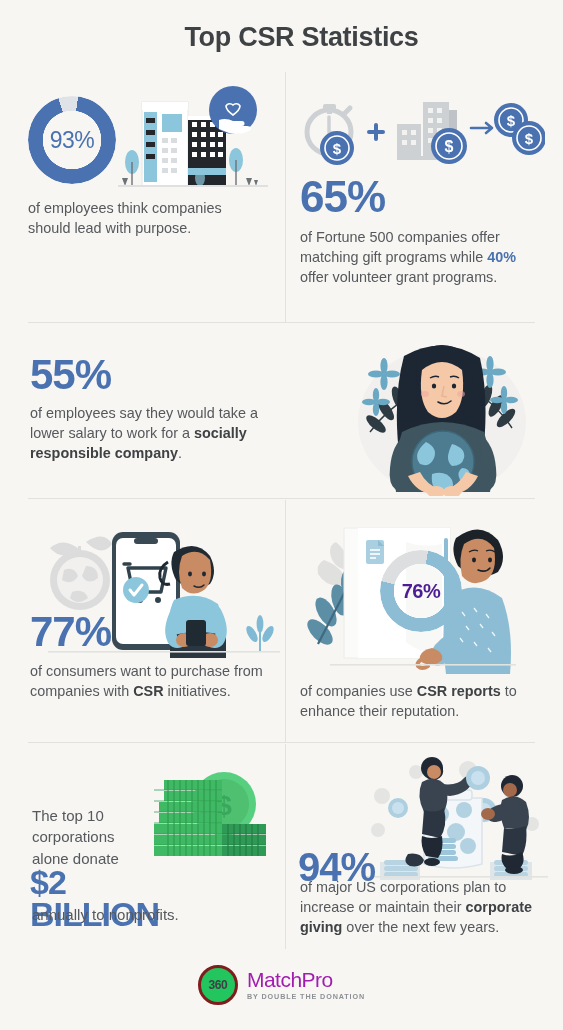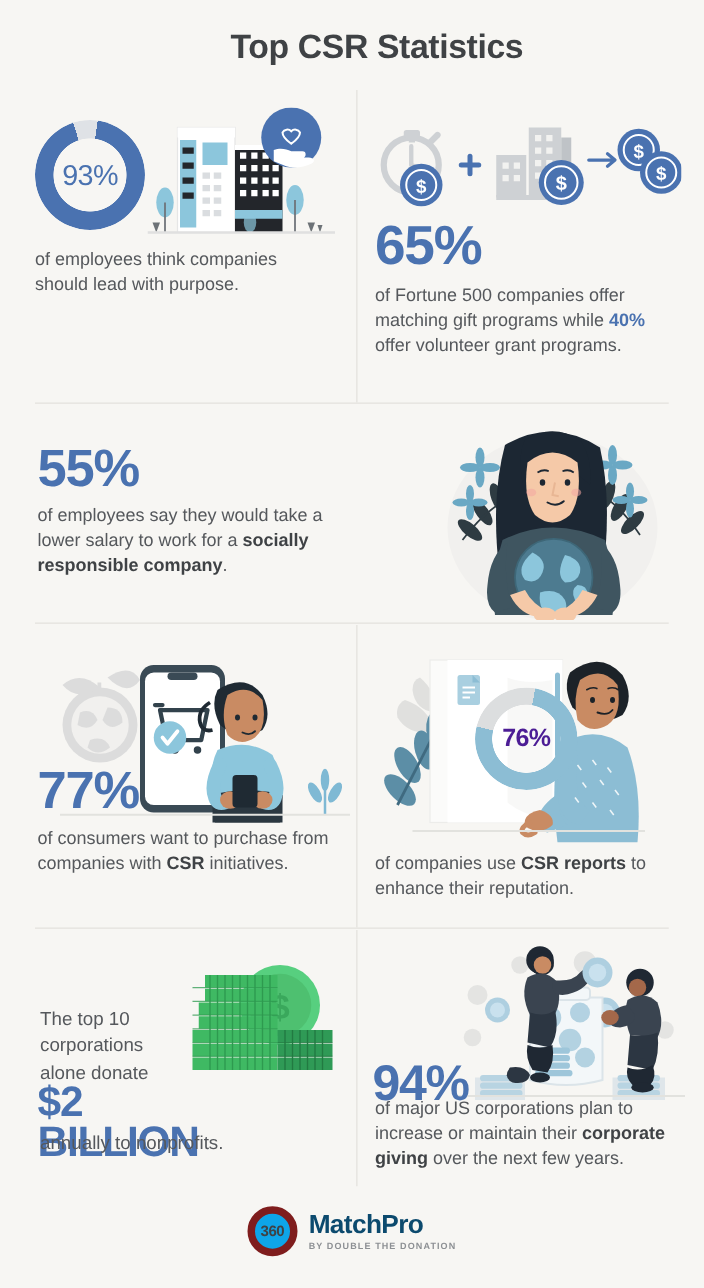--- a/index.html
+++ b/index.html
@@ -60,25 +60,25 @@
     font-size: 20px; font-weight: bold; color: #4c1d95; letter-spacing: -0.5px;
   }
 
   .art { position: absolute; }
 
   
   .logo { position: absolute; left: 0; top: 965px; width: 563px; display: flex;
           align-items: center; justify-content: center; gap: 9px; }
   .logo-mark {
     width: 40px; height: 40px; border-radius: 50%;
-    border: 6px solid #7f1d1d; display: flex; align-items: center; justify-content: center;
-    background: #0ea5e9;
+    border: 3px solid #7f1d1d; display: flex; align-items: center; justify-content: center;
+    background: #22c55e;
   }
   .logo-mark span { font-size: 12px; font-weight: bold; color: #3f4245; letter-spacing: -0.4px; }
-  .logo-word { font-size: 21px; font-weight: bold; color: #0c4a6e; letter-spacing: -0.5px; line-height: 1; }
+  .logo-word { font-size: 21px; font-weight: normal; color: #a21caf; letter-spacing: -0.5px; line-height: 1; }
   .logo-sub { font-size: 7.2px; font-weight: bold; color: #8d9094; letter-spacing: 0.9px; margin-top: 2px; }
 </style>
 </head>
 <body>
 
 <div class="page">
 
   <div class="page-title">Top CSR Statistics</div>
 
   <div class="hdiv" style="top:322px"></div>

